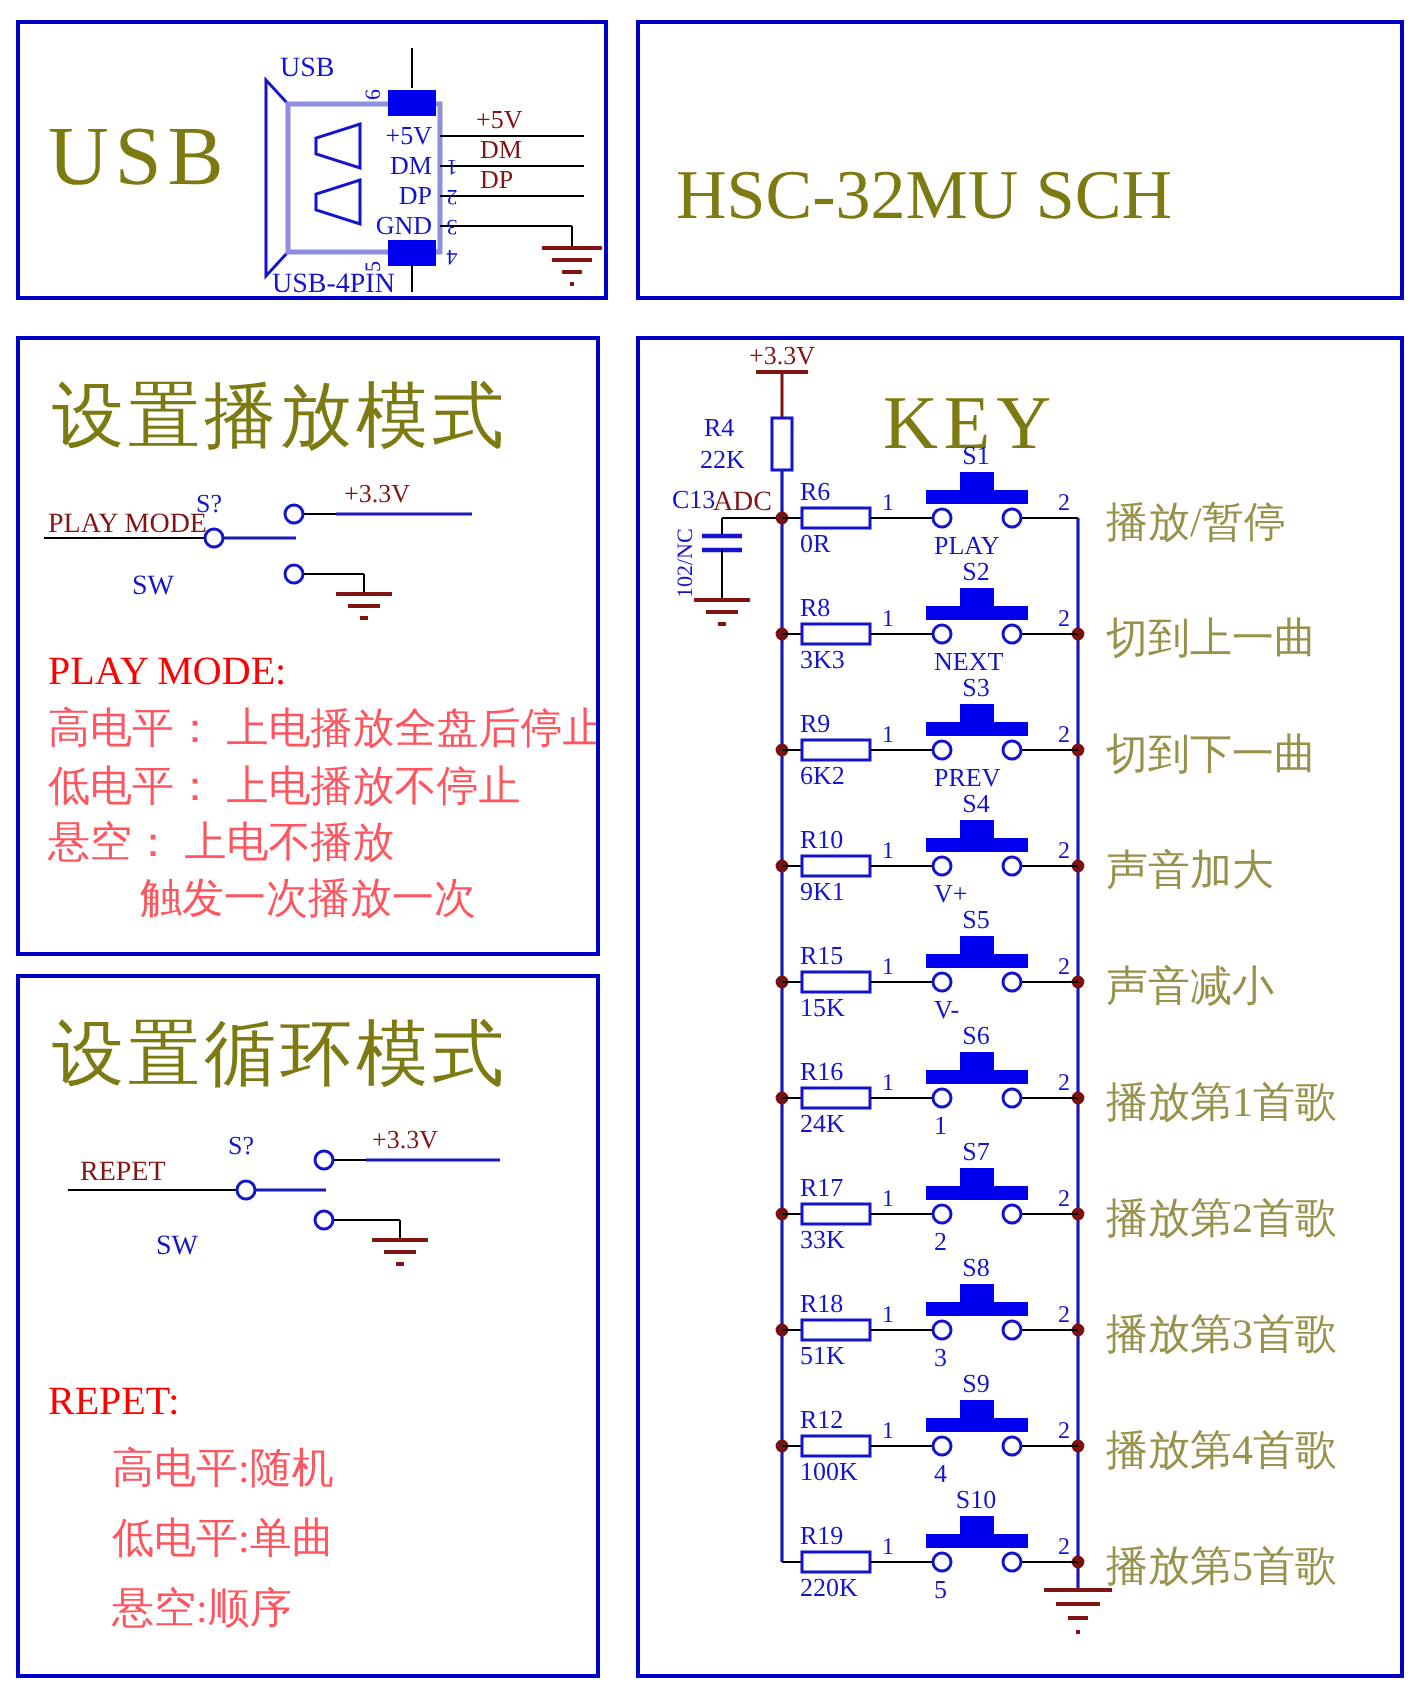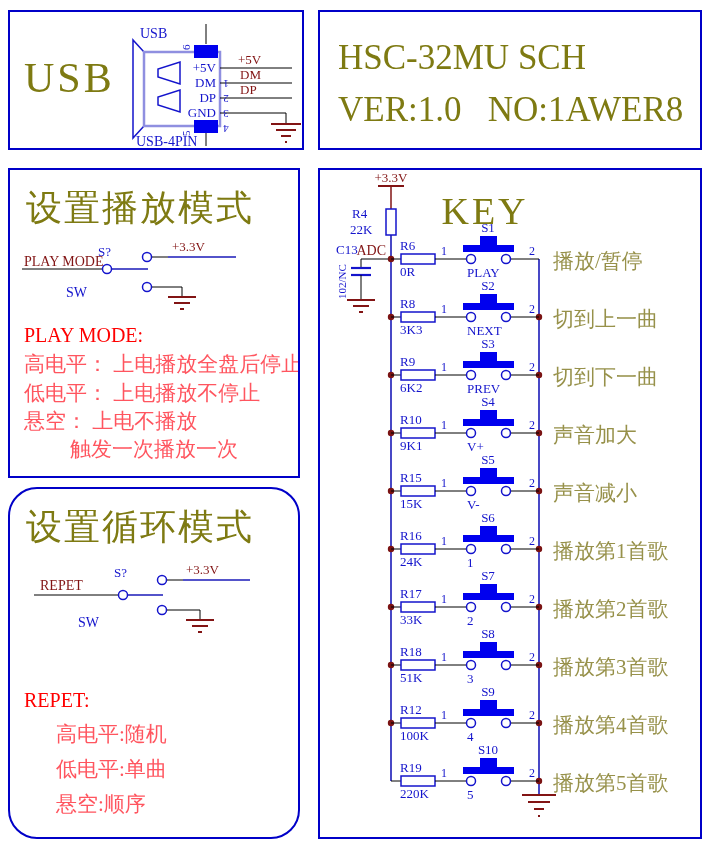--- a/index.html
+++ b/index.html
@@ -2,38 +2,38 @@
 <html><head>
 <meta charset="utf-8">
 <style>
   html,body{margin:0;padding:0;background:#fff;}
   .stage{position:relative;width:708px;height:849px;background:#fff;overflow:hidden;
          font-family:"Liberation Serif","DejaVu Serif",serif;}
   .panel{position:absolute;border:2px solid #0000c8;background:#fff;box-sizing:border-box;}
   #usb-panel   {left:8px;  top:10px;  width:296px; height:140px;}
   #title-panel {left:318px;top:10px;  width:384px; height:140px;}
   #play-panel  {left:8px;  top:168px; width:292px; height:310px;text-decoration:underline;}
-  #repeat-panel{left:8px;  top:487px; width:292px; height:352px;border-radius:29px;}
+  #repeat-panel{left:8px;  top:487px; width:292px; height:352px;}
   #key-panel   {left:318px;top:168px; width:384px; height:671px;}
   svg{display:block;width:100%;height:100%;}
   svg text{font-family:"Liberation Serif","DejaVu Serif",serif;}
   .w  {stroke:#000000;stroke-width:1;fill:none;}
   .bw {stroke:#1a1ab8;stroke-width:1.6;fill:none;}
   .comp{stroke:#1414cc;stroke-width:1.5;fill:#ffffff;}
   .gnd{stroke:#821414;stroke-width:2;fill:none;}
   .dr {stroke:#821414;fill:none;}
   .dot{fill:#7a1212;stroke:none;}
   .swf{fill:#0000ee;stroke:none;}
   .t-blue{fill:#1414cc;}
   .t-dr{fill:#821414;}
   .t-olive{fill:#7e7a12;}
   .t-khaki{fill:#97914a;}
   .t-red{fill:#ff0000;}
   .t-lred{fill:#ff555f;}
-  .title-line{position:absolute;left:18px;color:#7e7a12;font-size:35px;white-space:pre;}
+  .title-line{position:absolute;left:18px;color:#7e7a12;font-size:35px;white-space:pre;margin-top:40px;}
 </style>
 </head>
 <body>
 
 <div class="stage">
 
   <div class="panel" id="usb-panel">
     <svg viewBox="0 0 292 136">
       <text x="14" y="80" font-size="42" letter-spacing="3" class="t-olive">USB</text>
       <text x="130" y="26" font-size="14" class="t-blue">USB</text>
@@ -72,21 +72,20 @@
       <text transform="translate(216,98) rotate(180)" font-size="11" text-anchor="middle" class="t-blue">3</text>
       <text transform="translate(216,113) rotate(180)" font-size="11" text-anchor="middle" class="t-blue">4</text>
       <text transform="translate(180,38) rotate(-90)" font-size="11" class="t-blue">6</text>
       <text transform="translate(180,124) rotate(-90)" font-size="11" class="t-blue">5</text>
       <text x="126" y="134" font-size="14" class="t-blue">USB-4PIN</text>
     </svg>
   </div>
 
   <div class="panel" id="title-panel">
     <div class="title-line" style="top:26px;">HSC-32MU SCH</div>
-    <div class="title-line" style="top:78px;">VER:1.0   NO:1AWER8</div>
   </div>
 
   <div class="panel" id="play-panel">
     <svg viewBox="0 0 288 306">
       <text x="16" y="50" font-size="36" letter-spacing="2" class="t-olive">设置播放模式</text>
       <text x="88" y="86" font-size="13" class="t-blue">S?</text>
       <text x="14" y="96" font-size="14" class="t-dr">PLAY MODE</text>
       <g>
         <line x1="12" y1="99" x2="92" y2="99" class="w"></line>
         <line x1="102" y1="99" x2="138" y2="99" class="bw"></line>

